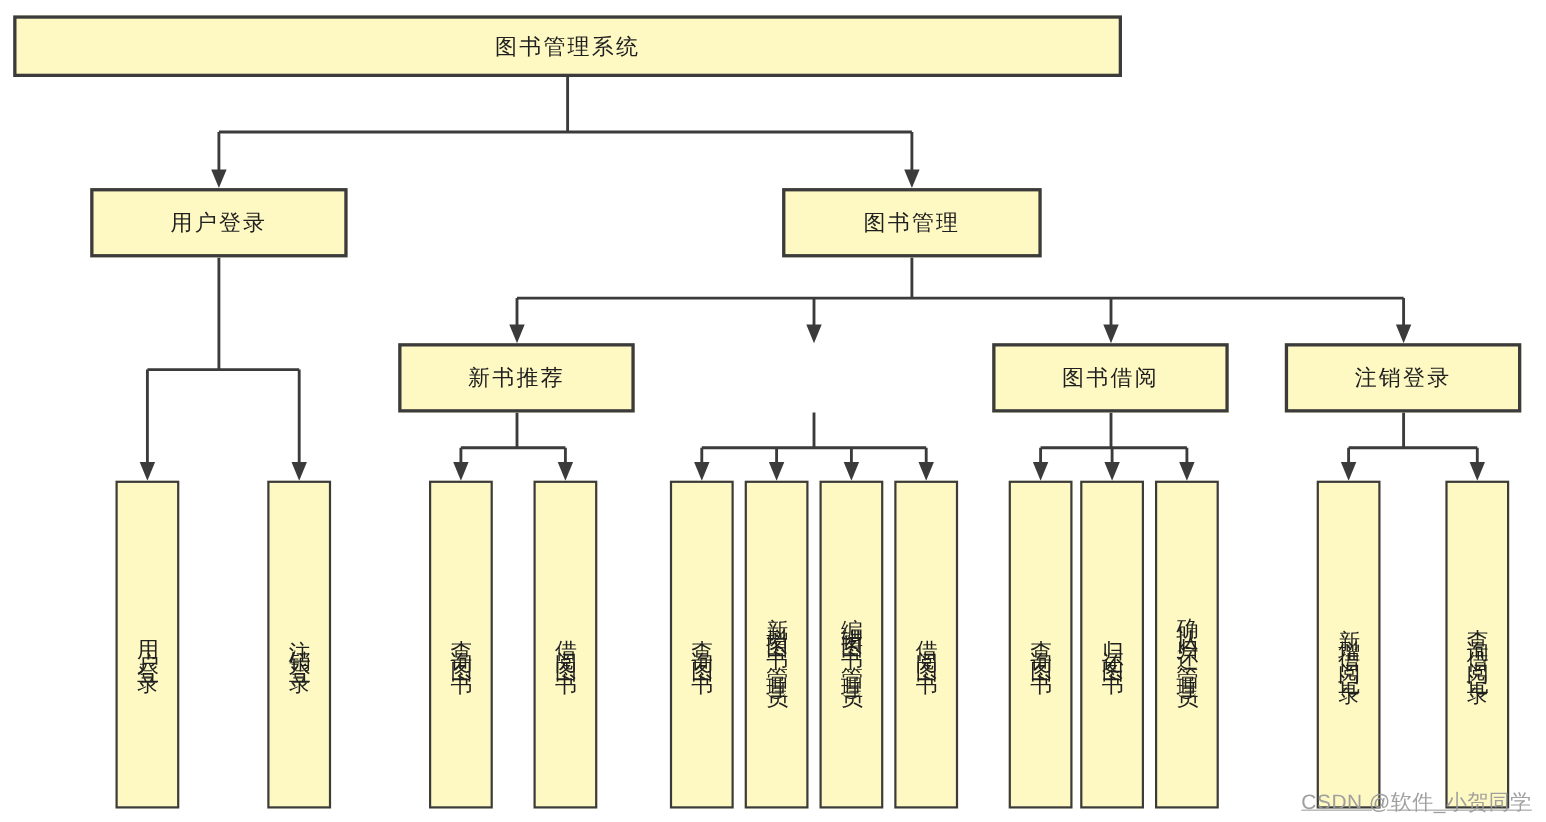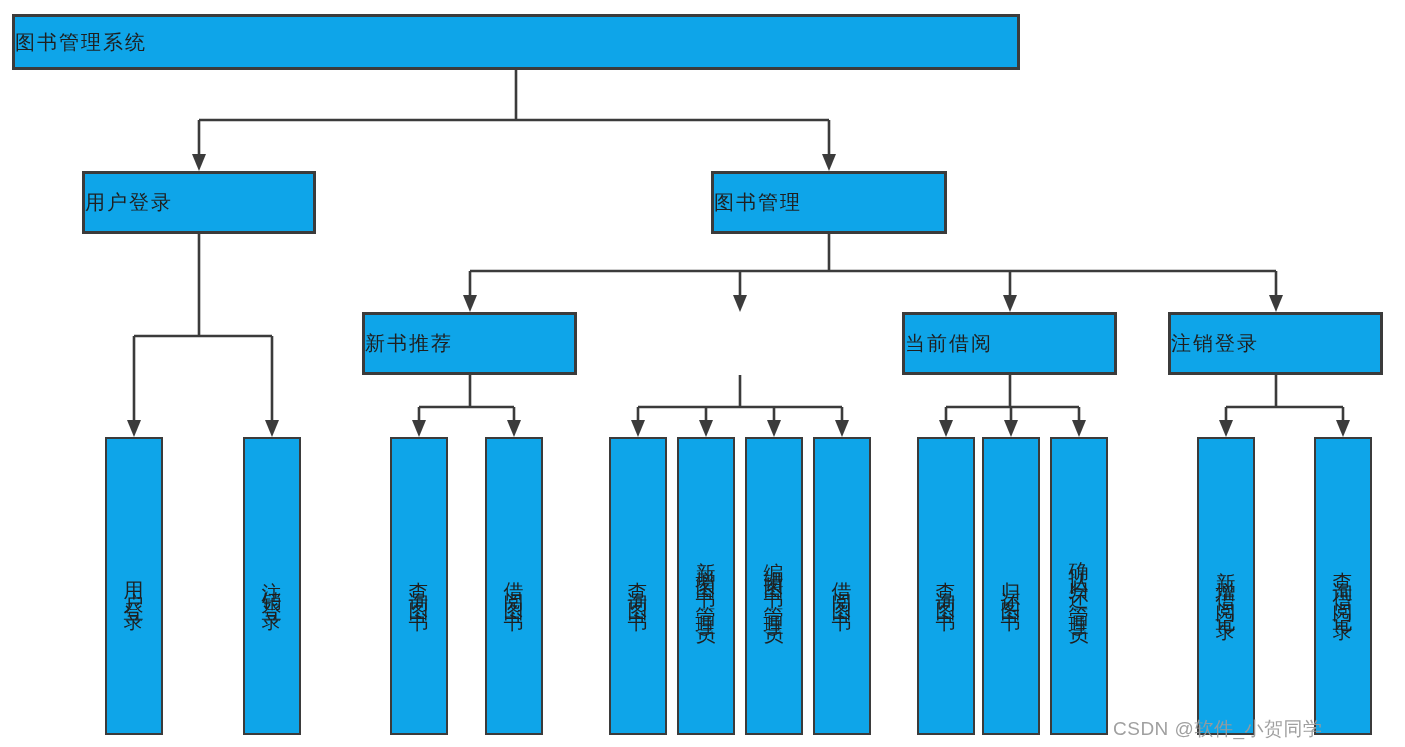--- a/index.html
+++ b/index.html
@@ -16,23 +16,24 @@
     position: absolute;
     left: 0; top: 0;
     width: 1405px;
     height: 747px;
     z-index: 1;
   }
   .box {
     position: absolute;
     box-sizing: border-box;
     border: 3px solid #3b3b3b;
-    background: #0ea5e9;
+    background: #fef9c3;
     display: flex;
     align-items: center;
+    justify-content: center;
     z-index: 2;
   }
   .hlabel {
     font-size: 20px;
     letter-spacing: 2px;
     color: #1f1f1f;
     white-space: nowrap;
   }
   .branch { top: 171px; height: 63px; }
   .module { top: 312px; height: 63px; width: 215px; }
@@ -46,28 +47,29 @@
     writing-mode: vertical-rl;
     font-size: 20px;
     letter-spacing: 10px;
     color: #1f1f1f;
     line-height: 1;
     margin: auto;
   }
   .leaf.long .vlabel { letter-spacing: 9px; }
   .watermark {
     position: absolute;
-    left: 1113px;
+    left: 1183px;
     top: 716px;
     font-size: 19px;
     color: #9b9b9b;
     opacity: 0.95;
     letter-spacing: 0.5px;
     white-space: nowrap;
     z-index: 3;
+    text-decoration: underline;
   }
 </style>
 </head>
 <body>
 
 <div class="stage">
 
   <svg class="wires" viewBox="0 0 1405 747" xmlns="http://www.w3.org/2000/svg">
     <path d="M516 70 V120
              M199 120 H829
@@ -113,21 +115,21 @@
     <span class="hlabel">用户登录</span>
   </div>
   <div class="box module" style="left:362px;">
     <span class="hlabel">新书推荐</span>
   </div>
 
   <div class="box branch" style="left:711px; width:236px;">
     <span class="hlabel">图书管理</span>
   </div>
   <div class="box module" style="left:902px;">
-    <span class="hlabel">当前借阅</span>
+    <span class="hlabel">图书借阅</span>
   </div>
   <div class="box module" style="left:1168px;">
     <span class="hlabel">注销登录</span>
   </div>
 
   <div class="box leaf" style="left:105px;">
     <span class="vlabel">用户登录</span>
   </div>
   <div class="box leaf" style="left:243px;">
     <span class="vlabel">注销登录</span>

